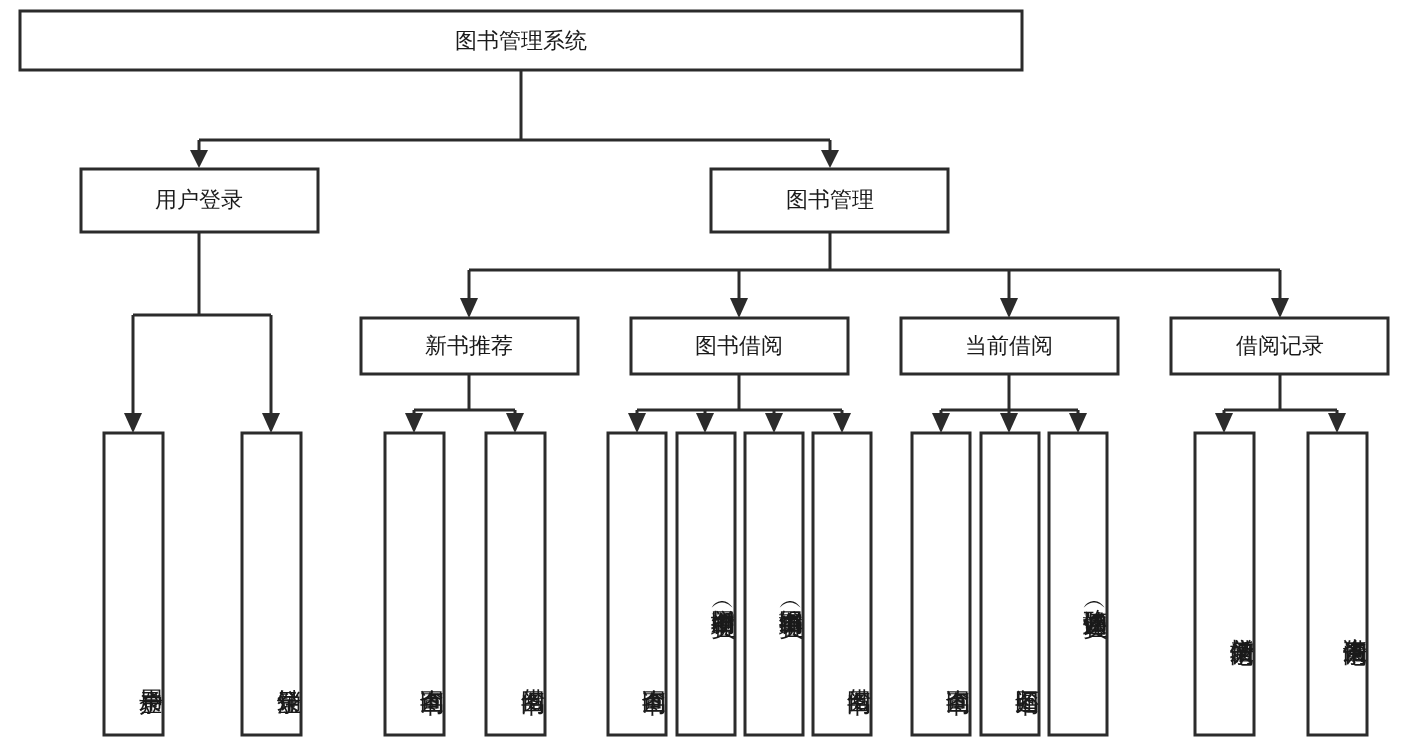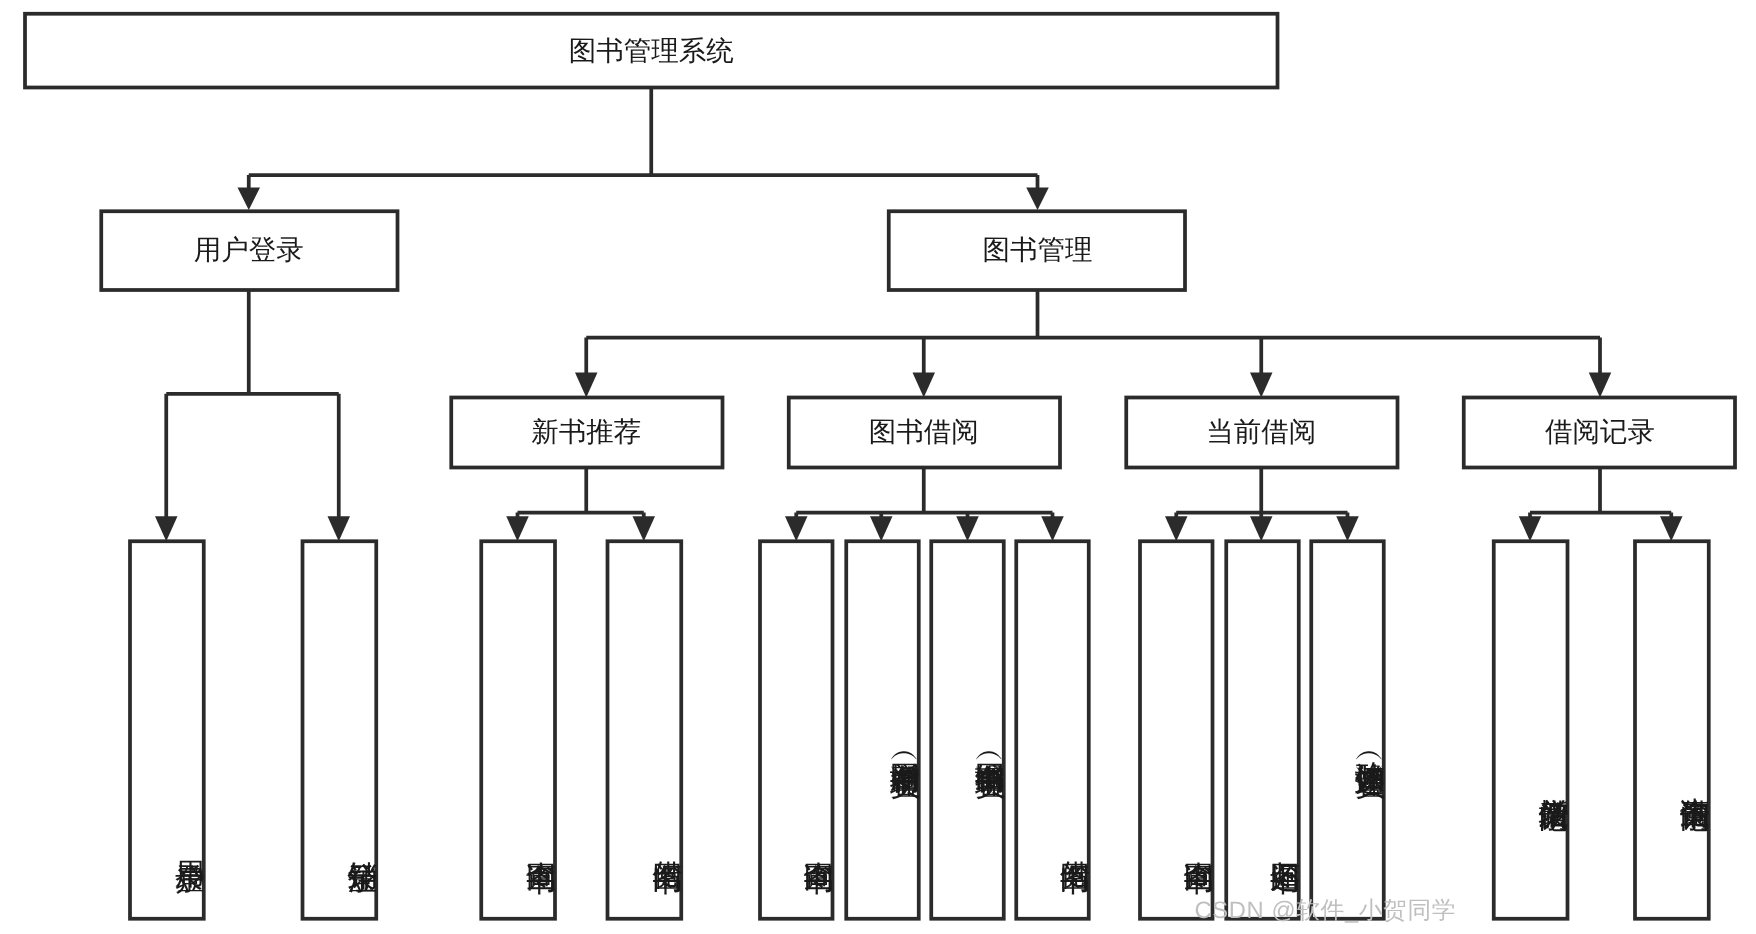--- a/index.html
+++ b/index.html
@@ -221,15 +221,14 @@
   <div class="node-label-v" style="left:745px; top:433px; width:58px; height:302px; padding-top:10px;">编辑图书（管理员）</div>
   <div class="node-label-v" style="left:813px; top:433px; width:58px; height:302px; padding-top:88px;">借阅图书</div>
 
   <div class="node-label-v" style="left:912px; top:433px; width:58px; height:302px; padding-top:88px;">查询图书</div>
   <div class="node-label-v" style="left:981px; top:433px; width:58px; height:302px; padding-top:88px;">归还图书</div>
   <div class="node-label-v" style="left:1049px; top:433px; width:58px; height:302px; padding-top:10px;">确认归还（管理员）</div>
 
   <div class="node-label-v" style="left:1195px; top:433px; width:59px; height:302px; padding-top:38px;">新增借阅记录</div>
   <div class="node-label-v" style="left:1308px; top:433px; width:59px; height:302px; padding-top:38px;">查询借阅记录</div>
 
-  <div class="watermark">CSDN @软件_小贺同学</div>
 
 </div>
 
 </body></html>

